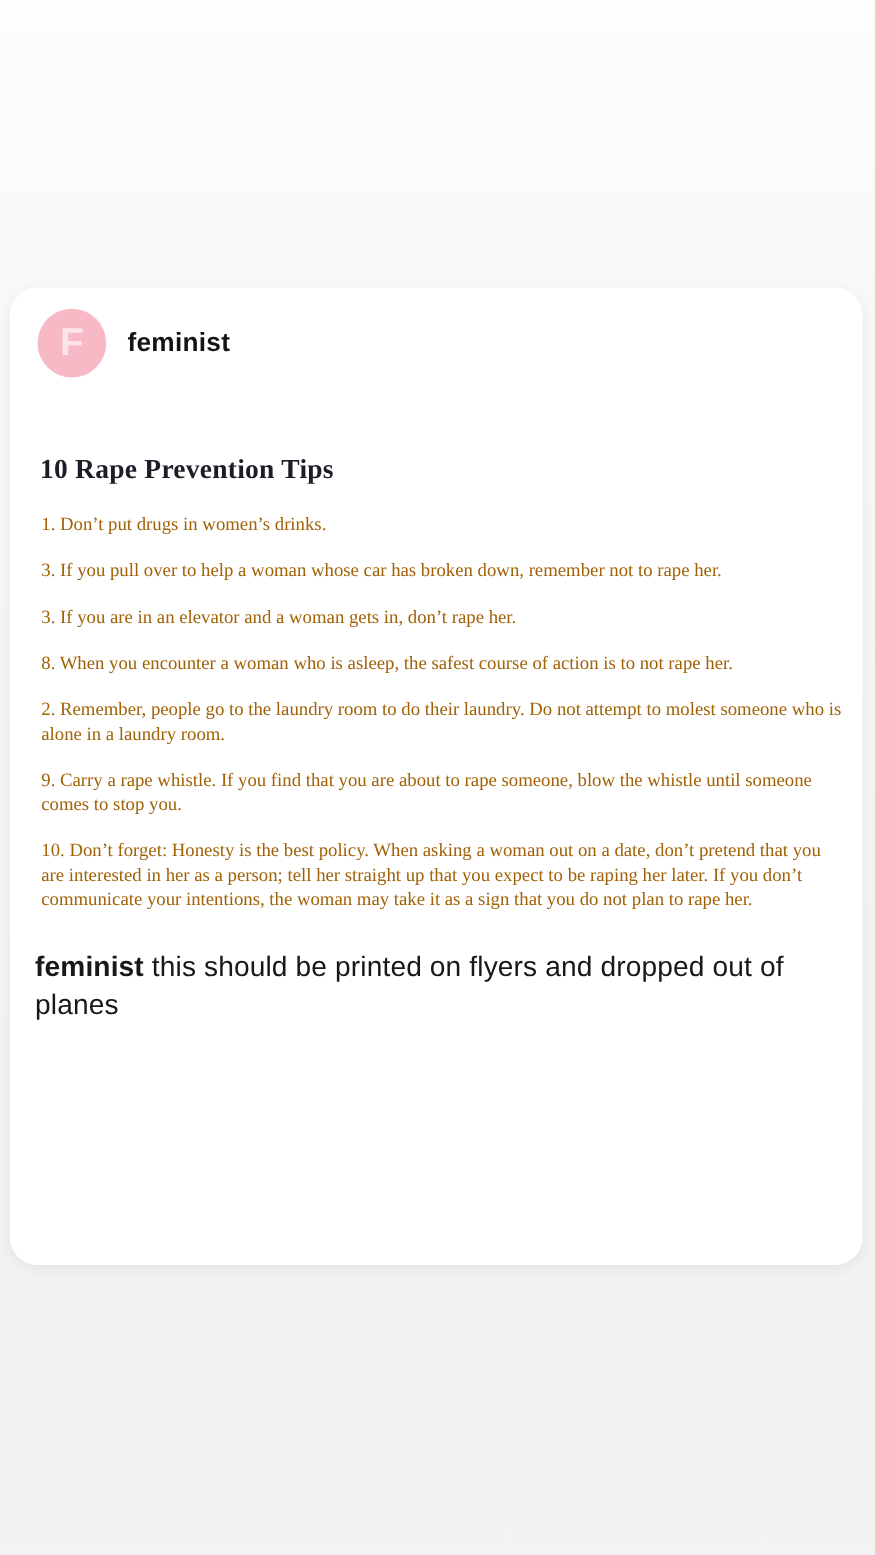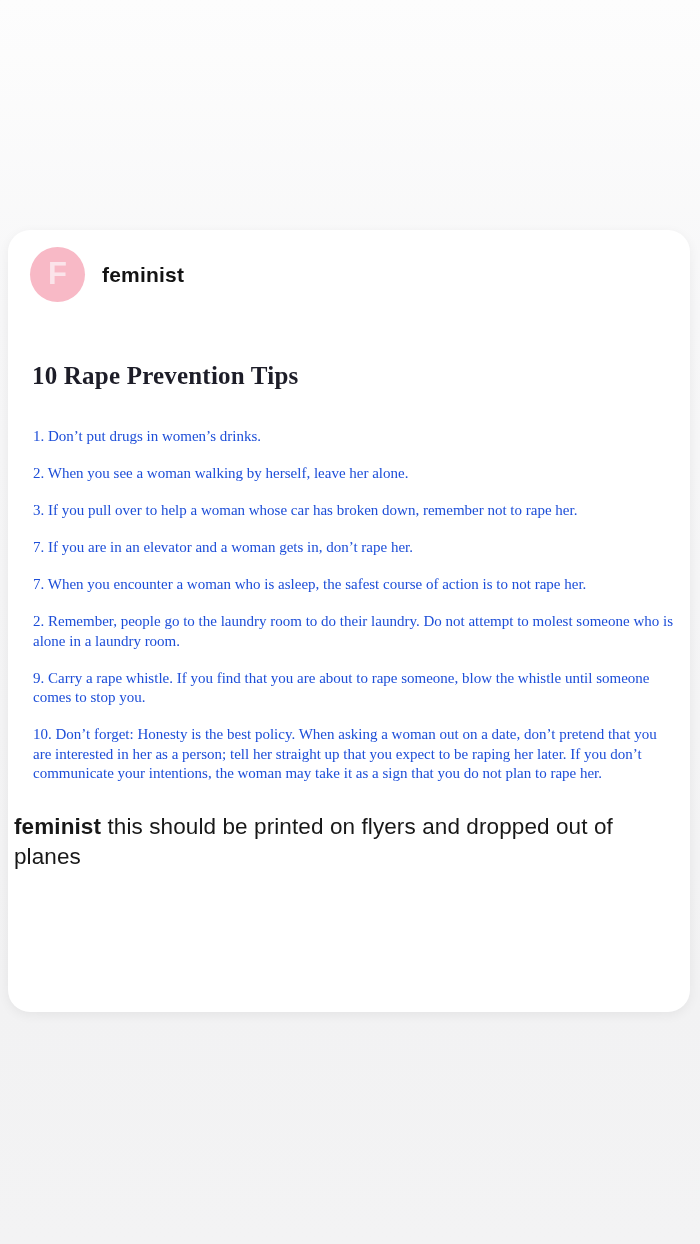--- a/index.html
+++ b/index.html
@@ -58,39 +58,39 @@
     cursor: pointer;
   }
   .doc {
     margin-top: 60px;
     padding: 0 16px 0 17px;
     font-family: "Liberation Serif", "DejaVu Serif", serif;
     color: #2c2c38;
     filter: blur(0.3px);
   }
   .doc-title {
-    font-size: 25px;
+    font-size: 22px;
     font-weight: bold;
     color: #1d1d28;
     letter-spacing: 0.2px;
     margin-left: 7px;
-    margin-bottom: 37px;
+    margin-bottom: 23px;
     font-family: "Liberation Serif", "DejaVu Serif", serif;
   }
   .doc-items { width: 650px; }
   .doc-item {
     font-size: 15px;
     line-height: 19.5px;
     margin-bottom: 17.5px;
     margin-left: 8px;
-    color: #1d4ed8;
+    color: #a16207;
   }
   .caption {
     margin-top: 28px;
-    padding-left: 6px;
+    padding-left: 20px;
     max-width: 645px;
     font-size: 22.5px;
     line-height: 30px;
     color: #181818;
     letter-spacing: 0.1px;
   }
   .caption-user {
     font-weight: bold;
     cursor: pointer;
   }
@@ -105,24 +105,23 @@
       <div class="avatar">
         <span class="avatar-letter">F</span>
       </div>
       <span class="username">feminist</span>
     </div>
 
     <div class="doc">
       <h1 class="doc-title">10 Rape Prevention Tips</h1>
       <div class="doc-items">
           <p class="doc-item">1. Don’t put drugs in women’s drinks.</p>
-          <p class="doc-item">2. When you see a woman walking by herself, leave her alone.</p>
           <p class="doc-item">3. If you pull over to help a woman whose car has broken down, remember not to rape her.</p>
-          <p class="doc-item">7. If you are in an elevator and a woman gets in, don’t rape her.</p>
-          <p class="doc-item">7. When you encounter a woman who is asleep, the safest course of action is to not rape her.</p>
+          <p class="doc-item">3. If you are in an elevator and a woman gets in, don’t rape her.</p>
+          <p class="doc-item">8. When you encounter a woman who is asleep, the safest course of action is to not rape her.</p>
           <p class="doc-item">2. Remember, people go to the laundry room to do their laundry. Do not attempt to molest someone who is alone in a laundry room.</p>
           <p class="doc-item">9. Carry a rape whistle. If you find that you are about to rape someone, blow the whistle until someone comes to stop you.</p>
           <p class="doc-item">10. Don’t forget: Honesty is the best policy. When asking a woman out on a date, don’t pretend that you are interested in her as a person; tell her straight up that you expect to be raping her later. If you don’t communicate your intentions, the woman may take it as a sign that you do not plan to rape her.</p>
         </div>
     </div>
 
     <p class="caption">
       <span class="caption-user">feminist</span>
       <span>this should be printed on flyers and dropped out of planes</span>
     </p>

